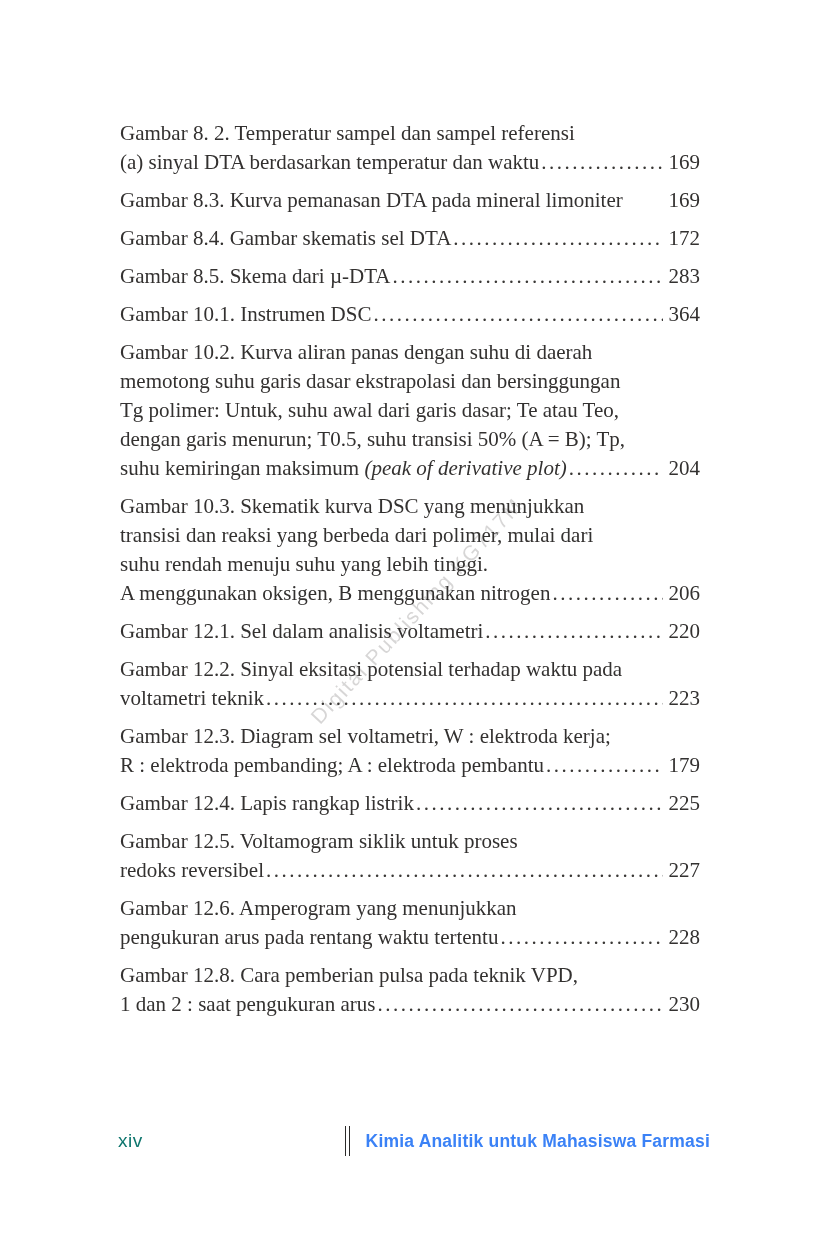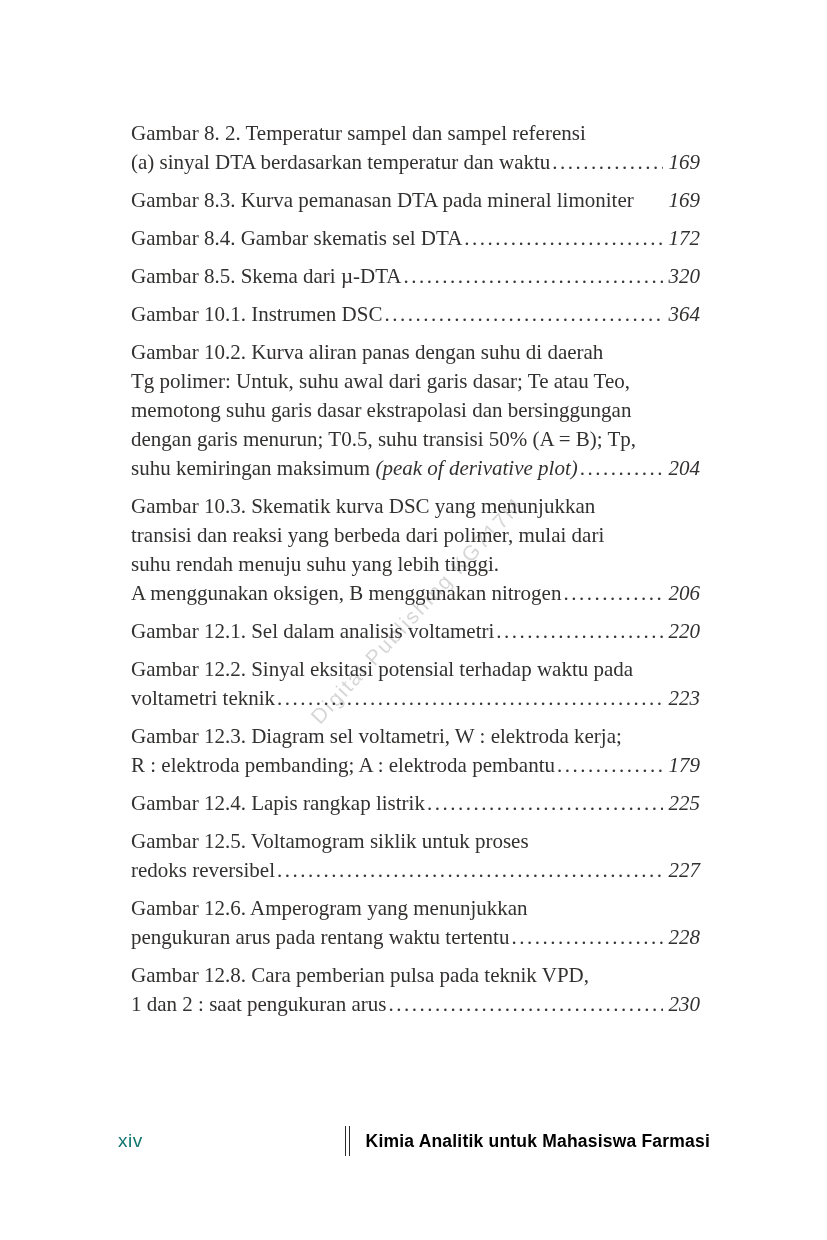--- a/index.html
+++ b/index.html
@@ -45,21 +45,20 @@
   }
   .toc-line {
     display: block;
   }
   .toc-line.last {
     display: flex;
     align-items: flex-start;
   }
   .toc-text {
     white-space: nowrap;
-    margin-left: 11px;
   }
   .toc-text em {
     font-style: italic;
   }
   .leader {
     flex: 1 1 auto;
     overflow: hidden;
     white-space: nowrap;
     margin: 0 2px;
     min-width: 0;
@@ -68,21 +67,20 @@
     content: "..................................................................................................................................................";
     letter-spacing: 2.5px;
     color: #3a3836;
   }
   .leader.no-dots::after {
     content: "";
   }
   .toc-page {
     flex: 0 0 auto;
     padding-left: 4px;
-    font-style: italic;
   }
   .footer {
     position: absolute;
     left: 118px;
     right: 117px;
     top: 1122px;
     height: 38px;
     display: flex;
     align-items: center;
     justify-content: space-between;
@@ -101,21 +99,21 @@
   .footer-divider {
     width: 3px;
     height: 30px;
     border-left: 1.5px solid #2b2a29;
     border-right: 1.5px solid #2b2a29;
     margin-right: 16px;
   }
   .footer-title {
     font-size: 17.5px;
     font-weight: bold;
-    color: #000000;
+    color: #3b82f6;
     letter-spacing: 0.2px;
   }
 </style>
 </head>
 <body>
 
 <div class="page">
 
   <div class="watermark">Digital Publishing KG717M</div>
 
@@ -139,34 +137,34 @@
         <div class="toc-line last">
           <span class="toc-text">Gambar 8.4. Gambar skematis sel DTA</span>
           <span class="leader"></span>
           <span class="toc-page">172</span>
         </div>
       </div>
       <div class="toc-entry">
         <div class="toc-line last">
           <span class="toc-text">Gambar 8.5. Skema dari µ-DTA </span>
           <span class="leader"></span>
-          <span class="toc-page">320</span>
+          <span class="toc-page">283</span>
         </div>
       </div>
       <div class="toc-entry">
         <div class="toc-line last">
           <span class="toc-text">Gambar 10.1. Instrumen DSC</span>
           <span class="leader"></span>
           <span class="toc-page">364</span>
         </div>
       </div>
       <div class="toc-entry">
         <div class="toc-line"><span class="toc-text">Gambar 10.2. Kurva aliran panas dengan suhu di daerah</span></div>
+        <div class="toc-line"><span class="toc-text">memotong suhu garis dasar ekstrapolasi dan bersinggungan</span></div>
         <div class="toc-line"><span class="toc-text">Tg polimer: Untuk, suhu awal dari garis dasar; Te atau Teo,</span></div>
-        <div class="toc-line"><span class="toc-text">memotong suhu garis dasar ekstrapolasi dan bersinggungan</span></div>
         <div class="toc-line"><span class="toc-text">dengan garis menurun; T0.5, suhu transisi 50% (A = B); Tp,</span></div>
         <div class="toc-line last">
           <span class="toc-text">suhu kemiringan maksimum <em>(peak of derivative plot)</em></span>
           <span class="leader"></span>
           <span class="toc-page">204</span>
         </div>
       </div>
       <div class="toc-entry">
         <div class="toc-line"><span class="toc-text">Gambar 10.3. Skematik kurva DSC yang menunjukkan</span></div>
         <div class="toc-line"><span class="toc-text">transisi dan reaksi yang berbeda dari polimer, mulai dari</span></div>

